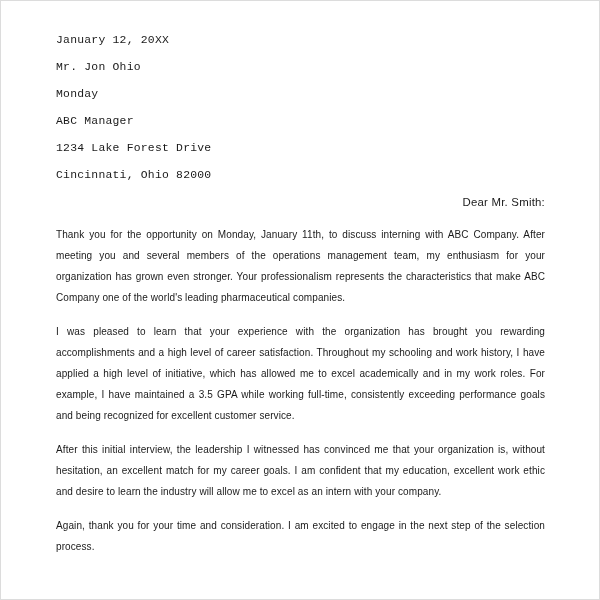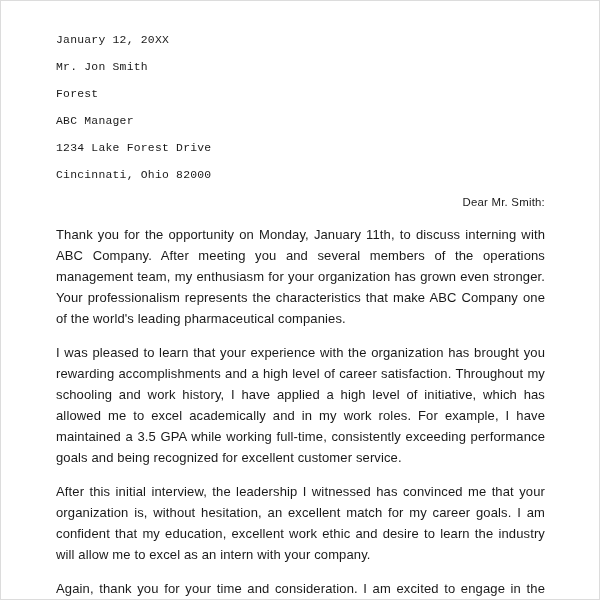--- a/index.html
+++ b/index.html
@@ -38,38 +38,38 @@
     letter-spacing: 0.02em;
   }
   .salutation {
     font-size: 11.4px;
     line-height: 13px;
     margin: 0 0 15px 0;
     letter-spacing: 0.02em;
     text-align: right;
   }
   .body-para {
-    font-size: 13px;
+    font-size: 10px;
     line-height: 21px;
     margin: 0 0 13px 0;
     text-align: justify;
     text-justify: inter-word;
     letter-spacing: 0.01em;
   }
 </style>
 </head>
 <body>
 
 <div class="page">
   <div class="letter">
 
     <div class="header-block">
       <p class="header-line">January 12, 20XX</p>
-      <p class="header-line">Mr. Jon Smith</p>
-      <p class="header-line">Forest</p>
+      <p class="header-line">Mr. Jon Ohio</p>
+      <p class="header-line">Monday</p>
       <p class="header-line">ABC Manager</p>
       <p class="header-line">1234 Lake Forest Drive</p>
       <p class="header-line">Cincinnati, Ohio 82000</p>
     </div>
 
     <p class="salutation">Dear Mr. Smith:</p>
 
     <p class="body-para">Thank you for the opportunity on Monday, January 11th, to discuss interning with ABC Company. After meeting you and several members of the operations management team, my enthusiasm for your organization has grown even stronger. Your professionalism represents the characteristics that make ABC Company one of the world's leading pharmaceutical companies.</p>
     <p class="body-para">I was pleased to learn that your experience with the organization has brought you rewarding accomplishments and a high level of career satisfaction. Throughout my schooling and work history, I have applied a high level of initiative, which has allowed me to excel academically and in my work roles. For example, I have maintained a 3.5 GPA while working full-time, consistently exceeding performance goals and being recognized for excellent customer service.</p>
     <p class="body-para">After this initial interview, the leadership I witnessed has convinced me that your organization is, without hesitation, an excellent match for my career goals. I am confident that my education, excellent work ethic and desire to learn the industry will allow me to excel as an intern with your company.</p>

